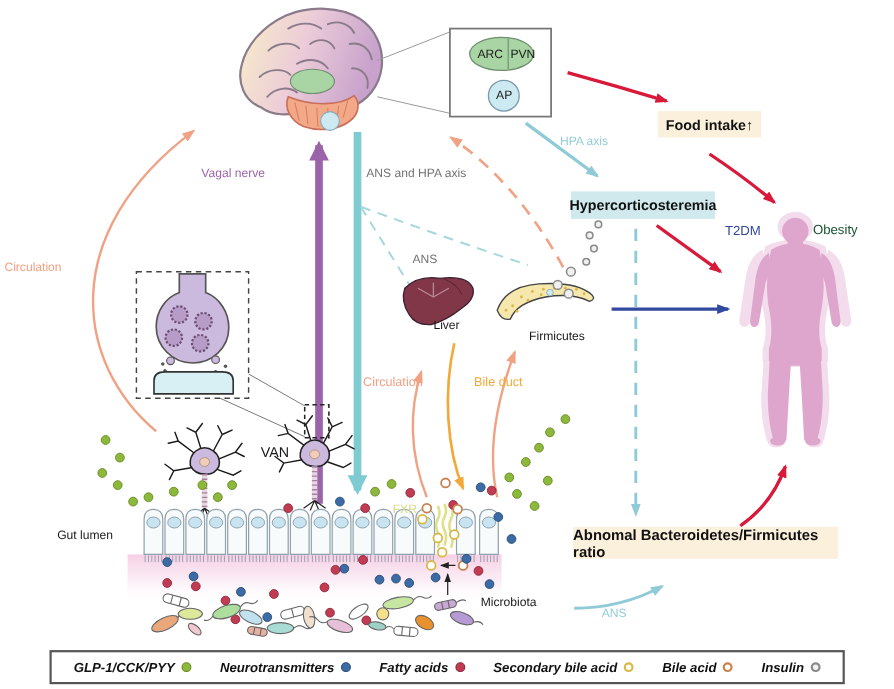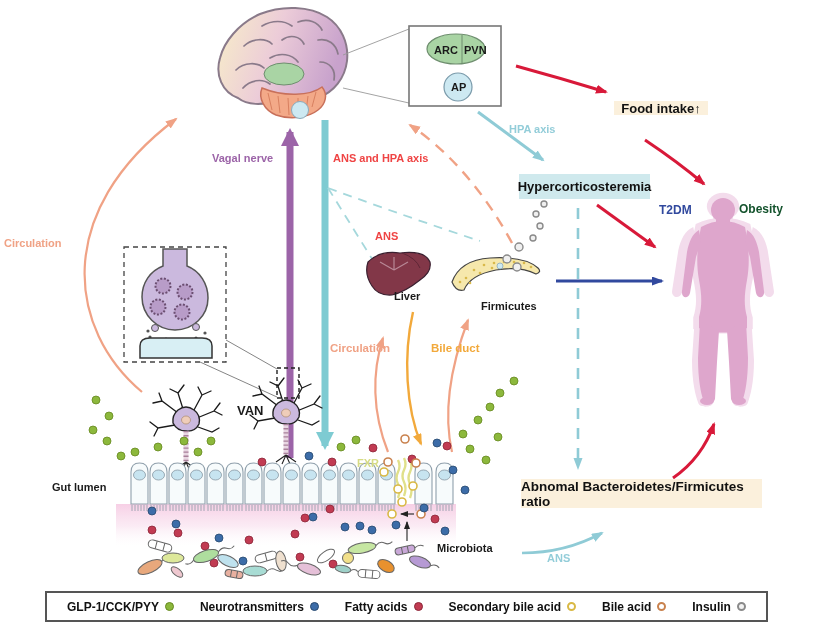--- a/index.html
+++ b/index.html
@@ -1,31 +1,31 @@
 <!DOCTYPE html>
 <html><head>
 <meta charset="utf-8">
 <style>
   html,body{margin:0;padding:0;background:#fff;}
   .stage{position:relative;width:813px;height:626px;background:#ffffff;overflow:hidden;
          font-family:"Liberation Sans",sans-serif;}
   .stage svg{position:absolute;left:0;top:0;}
-  .lbl{position:absolute;font-weight:bold;white-space:nowrap;line-height:1;}
-  .c-salmon{color:#f0a285}.c-purple{color:#9c64a8}.c-teal{color:#ef4444}
+  .lbl{position:absolute;font-weight:normal;white-space:nowrap;line-height:1;}
+  .c-salmon{color:#f0a285}.c-purple{color:#9c64a8}.c-teal{color:#737373}
   .c-lblue{color:#93cdd9}.c-orange{color:#f2a93b}.c-fxr{color:#d6db84}
   .c-navy{color:#31499e}.c-red{color:#14532d}.c-black{color:#1a1a1a}
   .f15{font-size:11px}.f16{font-size:12px}.f13{font-size:13px}.f12{font-size:11.5px}.f11{font-size:11px}
   .box{position:absolute;display:flex;align-items:center;justify-content:center;
        font-weight:bold;color:#111;box-sizing:border-box;}
   .box-cream{background:#fbf0dc}
   .box-blue{background:#cfe9ed}
   .legend{position:absolute;left:45px;top:591px;width:723px;height:31px;border:2px solid #555;
           background:#fff;display:flex;align-items:center;justify-content:space-between;
           padding:0 20px;box-sizing:border-box;}
-  .legend-item{display:flex;align-items:center;gap:6px;font-weight:bold;font-size:12px;color:#111;}
+  .legend-item{display:flex;align-items:center;gap:6px;font-weight:bold;font-size:12px;color:#111;font-style:italic;}
   .legend-dot{width:9px;height:9px;border-radius:50%;box-sizing:border-box;flex:none;}
   .dot-green{background:#8cb83c;border:1px solid #66881f}
   .dot-blue{background:#3c6ca8;border:1px solid #27496e}
   .dot-red{background:#c13b52;border:1px solid #8c2638}
   .dot-oyellow{background:#fff;border:2px solid #d9b945}
   .dot-oorange{background:#fff;border:2px solid #c9824e}
   .dot-ogray{background:#f2f2f2;border:2px solid #8a8a8a}
 </style>
 </head>
 <body>
@@ -451,41 +451,41 @@
           <path d="M10,0 q5,-3 9,0" fill="none"></path>
         </g>
     <g transform="translate(420,562) rotate(20)">
           <ellipse rx="11" ry="5" fill="#b69ad4"></ellipse>
           <path d="M11,0 q5,-4 9,-1" fill="none"></path>
         </g>
   </g>
 </svg>
 
 <div class="lbl c-salmon f15" style="left:4px;top:238px">Circulation</div>
-<div class="lbl c-purple f15" style="left:212px;top:153px">Vagal nerve</div>
+<div class="lbl c-purple f15" style="left:183px;top:153px">Vagal nerve</div>
 <div class="lbl c-teal f15" style="left:333px;top:153px">ANS and HPA axis</div>
 <div class="lbl c-lblue f15" style="left:509px;top:124px">HPA axis</div>
 <div class="lbl c-teal f15" style="left:375px;top:231px">ANS</div>
 <div class="lbl c-salmon f12" style="left:330px;top:343px">Circulation</div>
 <div class="lbl c-orange f12" style="left:431px;top:343px">Bile duct</div>
 <div class="lbl c-fxr f11" style="left:357px;top:458px">FXR</div>
 <div class="lbl c-black f13" style="left:237px;top:404px">VAN</div>
 <div class="lbl c-black f15" style="left:52px;top:482px">Gut lumen</div>
 <div class="lbl c-black f11" style="left:394px;top:291px">Liver</div>
 <div class="lbl c-black f11" style="left:481px;top:301px">Firmicutes</div>
 <div class="lbl c-black f11" style="left:437px;top:543px">Microbiota</div>
 <div class="lbl c-navy f16" style="left:659px;top:204px">T2DM</div>
 <div class="lbl c-red f16" style="left:739px;top:203px">Obesity</div>
 <div class="lbl c-lblue f15" style="left:547px;top:553px">ANS</div>
 
 <div class="lbl c-black f11" style="left:434px;top:45px">ARC</div>
 <div class="lbl c-black f11" style="left:464px;top:45px">PVN</div>
 <div class="lbl c-black f11" style="left:451px;top:82px">AP</div>
 
-<div class="box box-cream f13" style="left:614px;top:101px;width:94px;height:14px">Food intake↑</div>
+<div class="box box-cream f13" style="left:598px;top:101px;width:94px;height:24px">Food intake↑</div>
 <div class="box box-blue f13" style="left:519px;top:174px;width:131px;height:25px">Hypercorticosteremia</div>
 <div class="box box-cream" style="left:521px;top:479px;width:241px;height:29px;font-size:13.5px">Abnomal Bacteroidetes/Firmicutes ratio</div>
 
 <div class="legend">
   <div class="legend-item">
     <span>GLP-1/CCK/PYY</span>
     <span class="legend-dot dot-green"></span>
   </div>
   <div class="legend-item">
     <span>Neurotransmitters</span>

